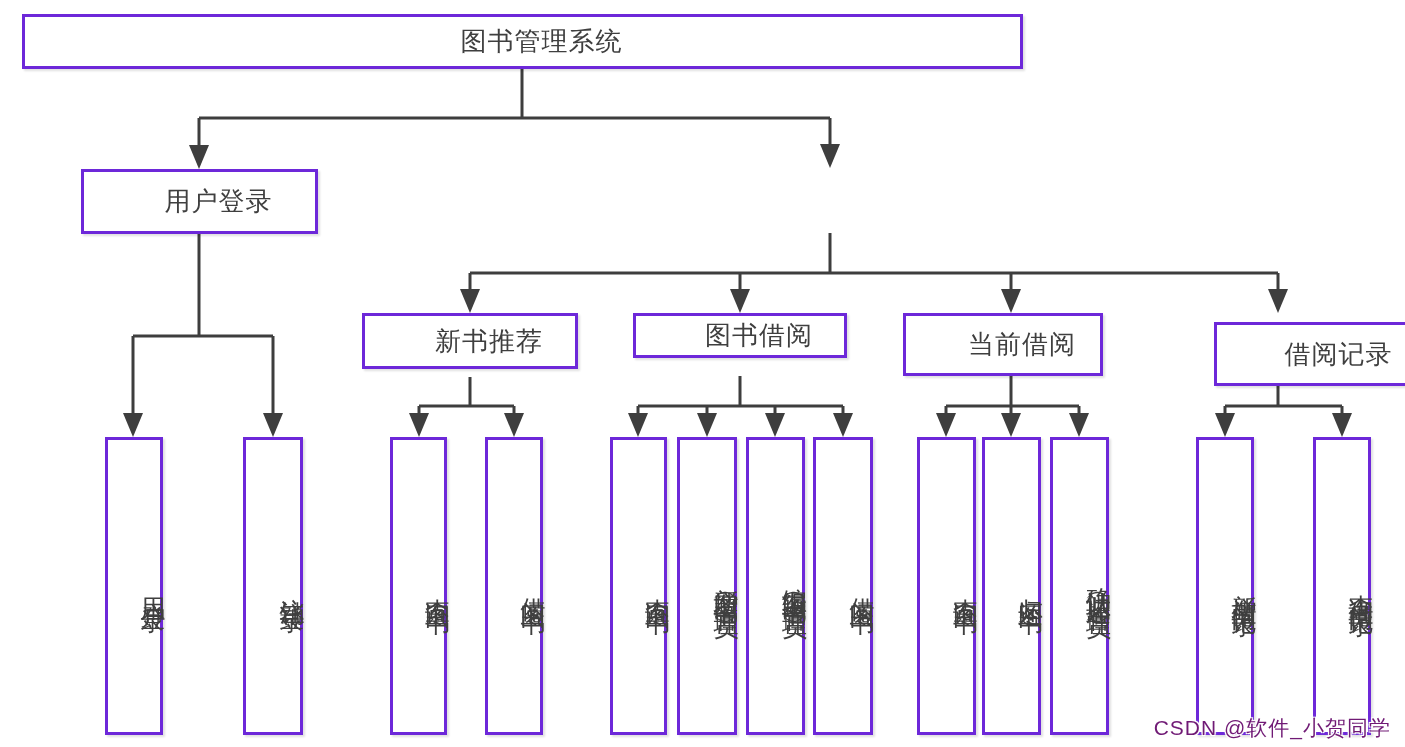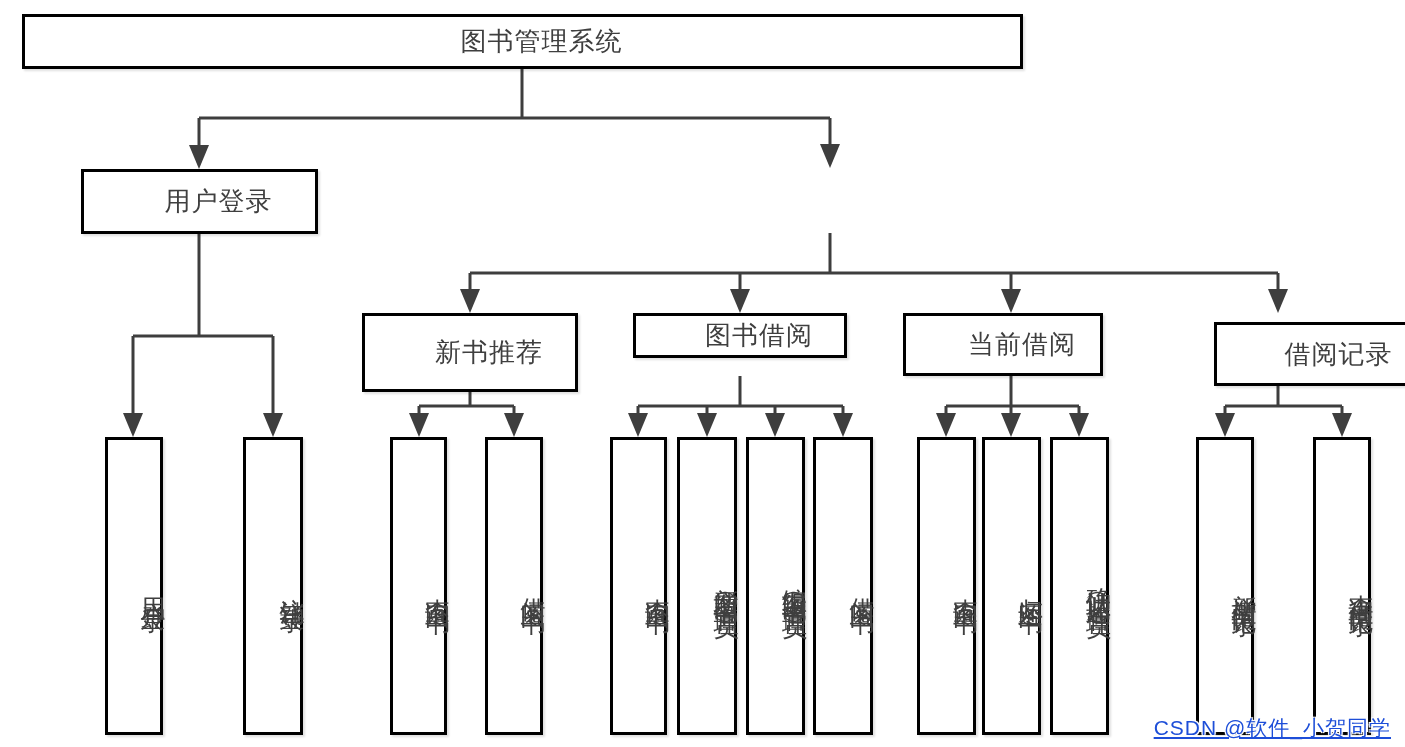--- a/index.html
+++ b/index.html
@@ -13,21 +13,21 @@
   }
   .connectors {
     position: absolute;
     left: 0; top: 0;
     width: 1405px; height: 747px;
     pointer-events: none;
   }
   .node {
     position: absolute;
     box-sizing: border-box;
-    border: 3px solid #000000;
+    border: 3px solid #6d28d9;
     background: #ffffff;
     display: flex;
     align-items: center;
     justify-content: center;
     color: #3f3f3f;
     box-shadow: 2px 2px 2px rgba(0,0,0,0.12);
     padding-left: 38px;
   }
   .hbox { font-size: 26px; letter-spacing: 1px; white-space: nowrap; }
   .vbox .vtext {
@@ -36,25 +36,24 @@
     font-size: 25px;
     line-height: 1;
     letter-spacing: 4px;
     white-space: nowrap;
   }
   .watermark {
     position: absolute;
     top: 714px;
     right: 14px;
     font-size: 21px;
-    color: #1d4ed8;
+    color: #701a75;
     letter-spacing: 1px;
     white-space: nowrap;
     text-shadow: 0 0 3px #ffffff, 1px 1px 0 #ffffff, -1px -1px 0 #ffffff, 1px -1px 0 #ffffff, -1px 1px 0 #ffffff;
-    text-decoration: underline;
   }
 </style>
 </head>
 <body>
 
 <div class="stage">
 
   <svg class="connectors" viewBox="0 0 1405 747" xmlns="http://www.w3.org/2000/svg">
     <g stroke="#3e3e3e" stroke-width="3" fill="none">
       <path d="M522 69 V118 M199 118 H830 M199 118 V150 M830 118 V149"></path>
@@ -85,21 +84,21 @@
       <polygon points="1069,413 1089,413 1079,437"></polygon>
       <polygon points="1215,413 1235,413 1225,437"></polygon>
       <polygon points="1332,413 1352,413 1342,437"></polygon>
     </g>
   </svg>
 
   <div class="node hbox" style="left:22px; top:14px; width:1001px; height:55px;">图书管理系统</div>
 
   <div class="node hbox" style="left:81px; top:169px; width:237px; height:65px;">用户登录</div>
 
-  <div class="node hbox" style="left:362px; top:313px; width:216px; height:79px;">新书推荐</div>
+  <div class="node hbox" style="left:362px; top:313px; width:216px; height:56px;">新书推荐</div>
   <div class="node hbox" style="left:633px; top:313px; width:214px; height:45px;">图书借阅</div>
   <div class="node hbox" style="left:903px; top:313px; width:200px; height:63px;">当前借阅</div>
   <div class="node hbox" style="left:1173px; top:322px; width:211px; height:64px;margin-left:41px;">借阅记录</div>
 
   <div class="node vbox" style="left:105px; top:437px; width:58px; height:298px;">
     <span class="vtext">用户登录</span>
   </div>
   <div class="node vbox" style="left:243px; top:437px; width:60px; height:298px;">
     <span class="vtext">注销登录</span>
   </div>

